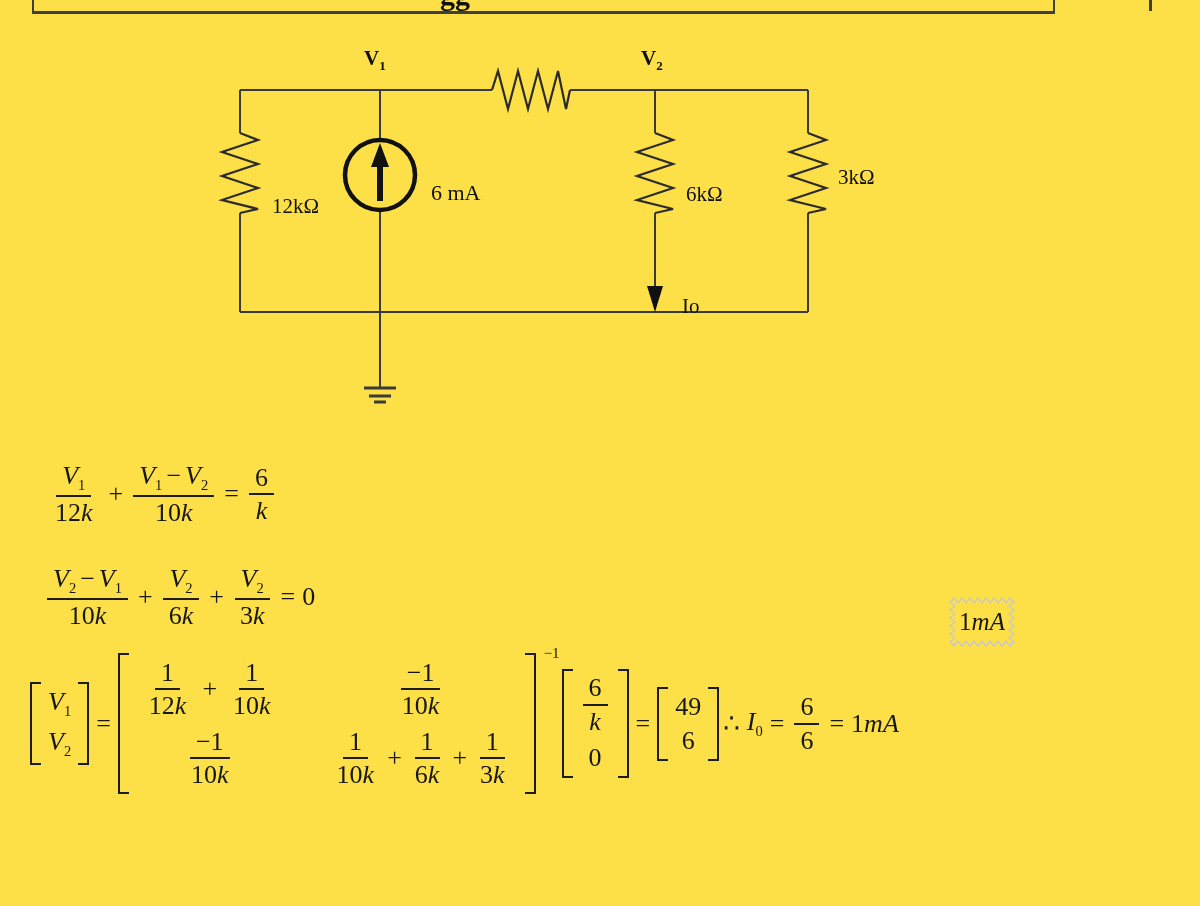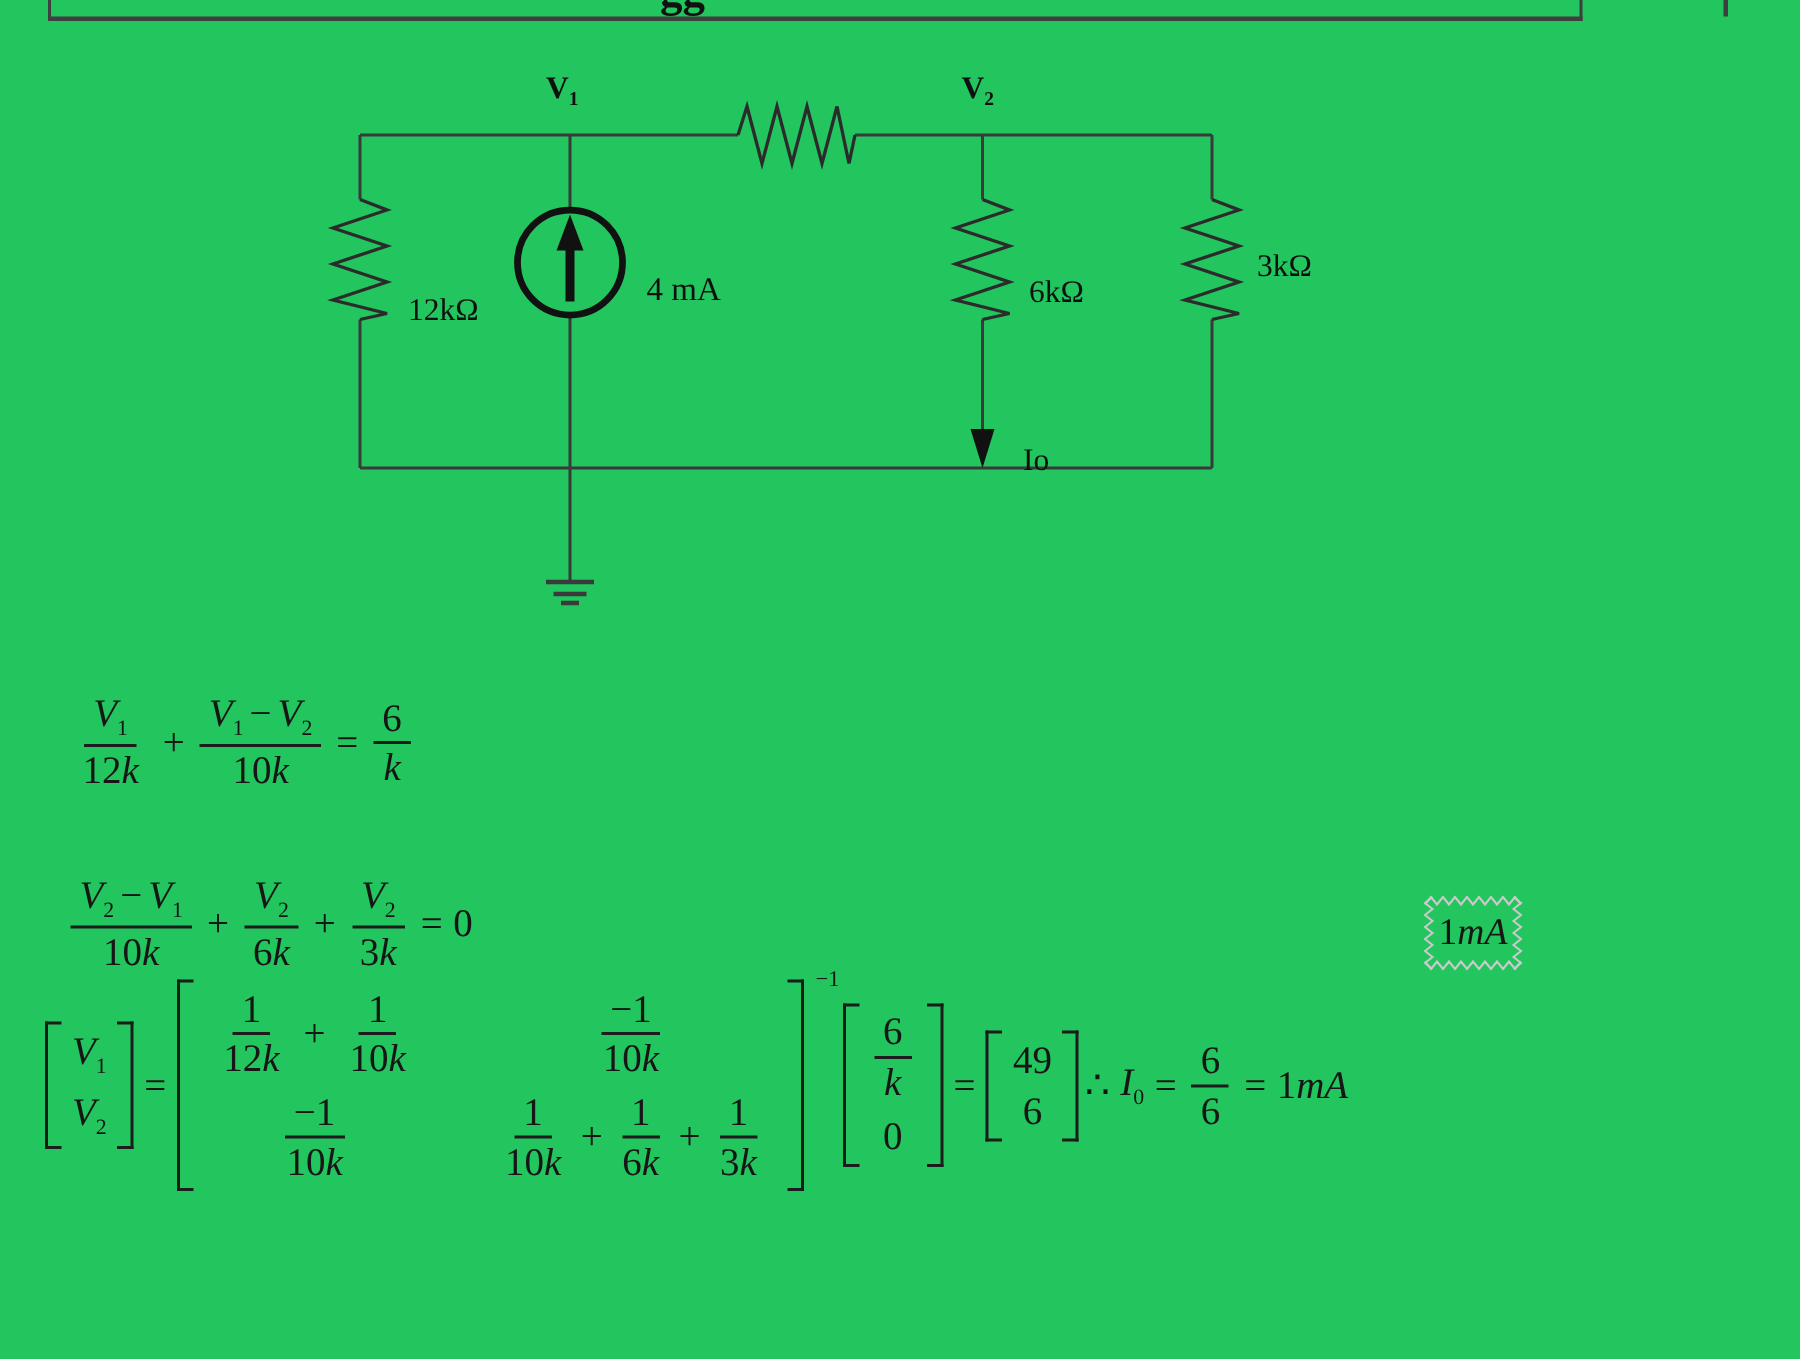--- a/index.html
+++ b/index.html
@@ -1,16 +1,16 @@
 <!DOCTYPE html>
 <html><head>
 <meta charset="utf-8">
 <style>
   html,body{margin:0;padding:0;background:#fff;}
-  .page{position:relative;width:1200px;height:906px;background:#22c55e;overflow:hidden;
+  .page{position:relative;width:1200px;height:906px;background:#fde047;overflow:hidden;
         font-family:"Liberation Serif", serif;color:#1c1c1c;}
 
   
   .title-box{position:absolute;left:32px;top:0;width:1019px;height:11px;overflow:hidden;
              border-left:2px solid #3f3f3f;border-right:2px solid #3f3f3f;border-bottom:3px solid #3f3f3f;}
   .title-box .clip-text{position:absolute;left:406px;top:-22px;font-weight:bold;font-size:30px;color:#111;}
   .page-edge-tick{position:absolute;left:1149px;top:0;width:3px;height:11px;background:#3f3f3f;}
 
   
   .clabel{position:absolute;font-size:21px;color:#101010;white-space:nowrap;}
@@ -71,21 +71,21 @@
     <polygon points="380,103 371,127 389,127" fill="#111"></polygon>
     <polygon points="655,272 647,246 663,246" fill="#111"></polygon>
     <g stroke="#3a3a3a" stroke-width="3" fill="none">
       <path d="M364,348 H396 M369,356 H391 M374,362 H386"></path>
     </g>
   </svg>
 
   <span class="clabel bold" style="left:364px;top:46px;"><span>V</span><sub>1</sub></span>
   <span class="clabel bold" style="left:641px;top:46px;"><span>V</span><sub>2</sub></span>
   <span class="clabel" style="left:272px;top:194px;">12kΩ</span>
-  <span class="clabel" style="left:431px;top:180px;font-size:22px;">4 mA</span>
+  <span class="clabel" style="left:431px;top:180px;font-size:22px;">6 mA</span>
   <span class="clabel" style="left:686px;top:182px;">6kΩ</span>
   <span class="clabel" style="left:838px;top:165px;text-align:center;">3kΩ</span>
   <span class="clabel" style="left:682px;top:250px;margin-top:44px;">Io</span>
 
   <div class="math" style="left:46px;top:462px;">
     <span class="frac">
       <span class="num"><span class="it">V</span><sub>1</sub></span>
       <span class="den"><span>12</span><span class="it">k</span></span>
     </span>
     <span class="op">+</span>
@@ -93,21 +93,21 @@
       <span class="num"><span class="it">V</span><sub>1</sub><span style="margin:0 4px;">−</span><span class="it">V</span><sub>2</sub></span>
       <span class="den"><span>10</span><span class="it">k</span></span>
     </span>
     <span class="op">=</span>
     <span class="frac">
       <span class="num">6</span>
       <span class="den it">k</span>
     </span>
   </div>
 
-  <div class="math" style="left:44px;top:583px;">
+  <div class="math" style="left:44px;top:565px;">
     <span class="frac">
       <span class="num"><span class="it">V</span><sub>2</sub><span style="margin:0 4px;">−</span><span class="it">V</span><sub>1</sub></span>
       <span class="den"><span>10</span><span class="it">k</span></span>
     </span>
     <span class="op">+</span>
     <span class="frac">
       <span class="num"><span class="it">V</span><sub>2</sub></span>
       <span class="den"><span>6</span><span class="it">k</span></span>
     </span>
     <span class="op">+</span>

